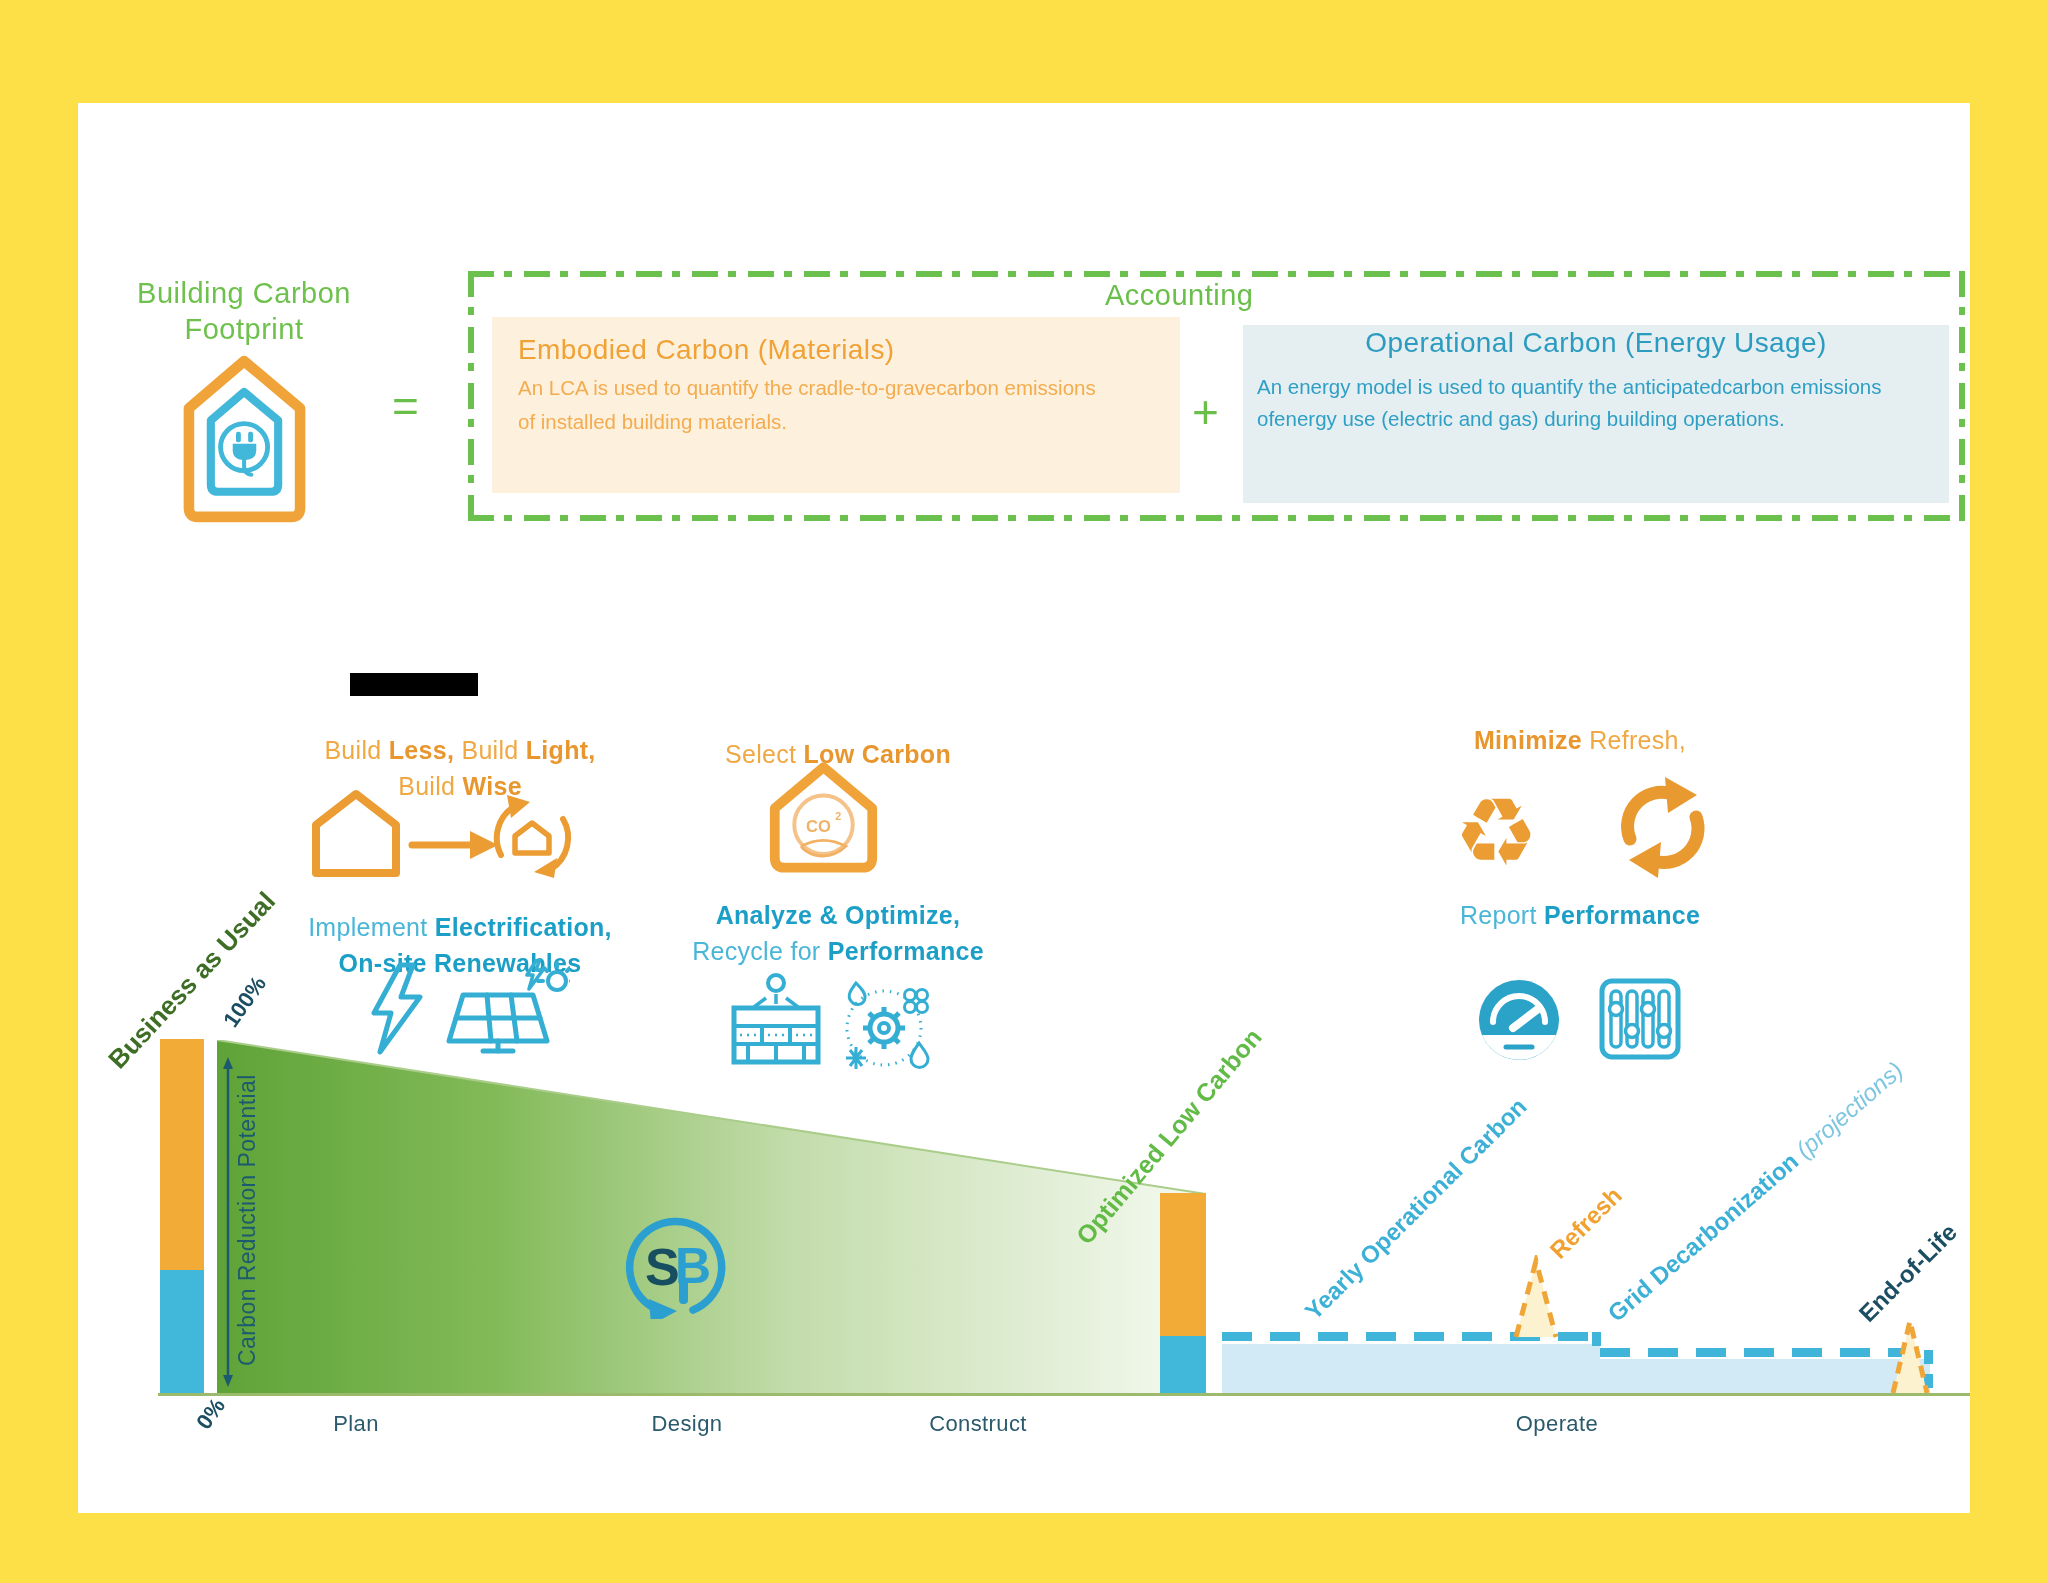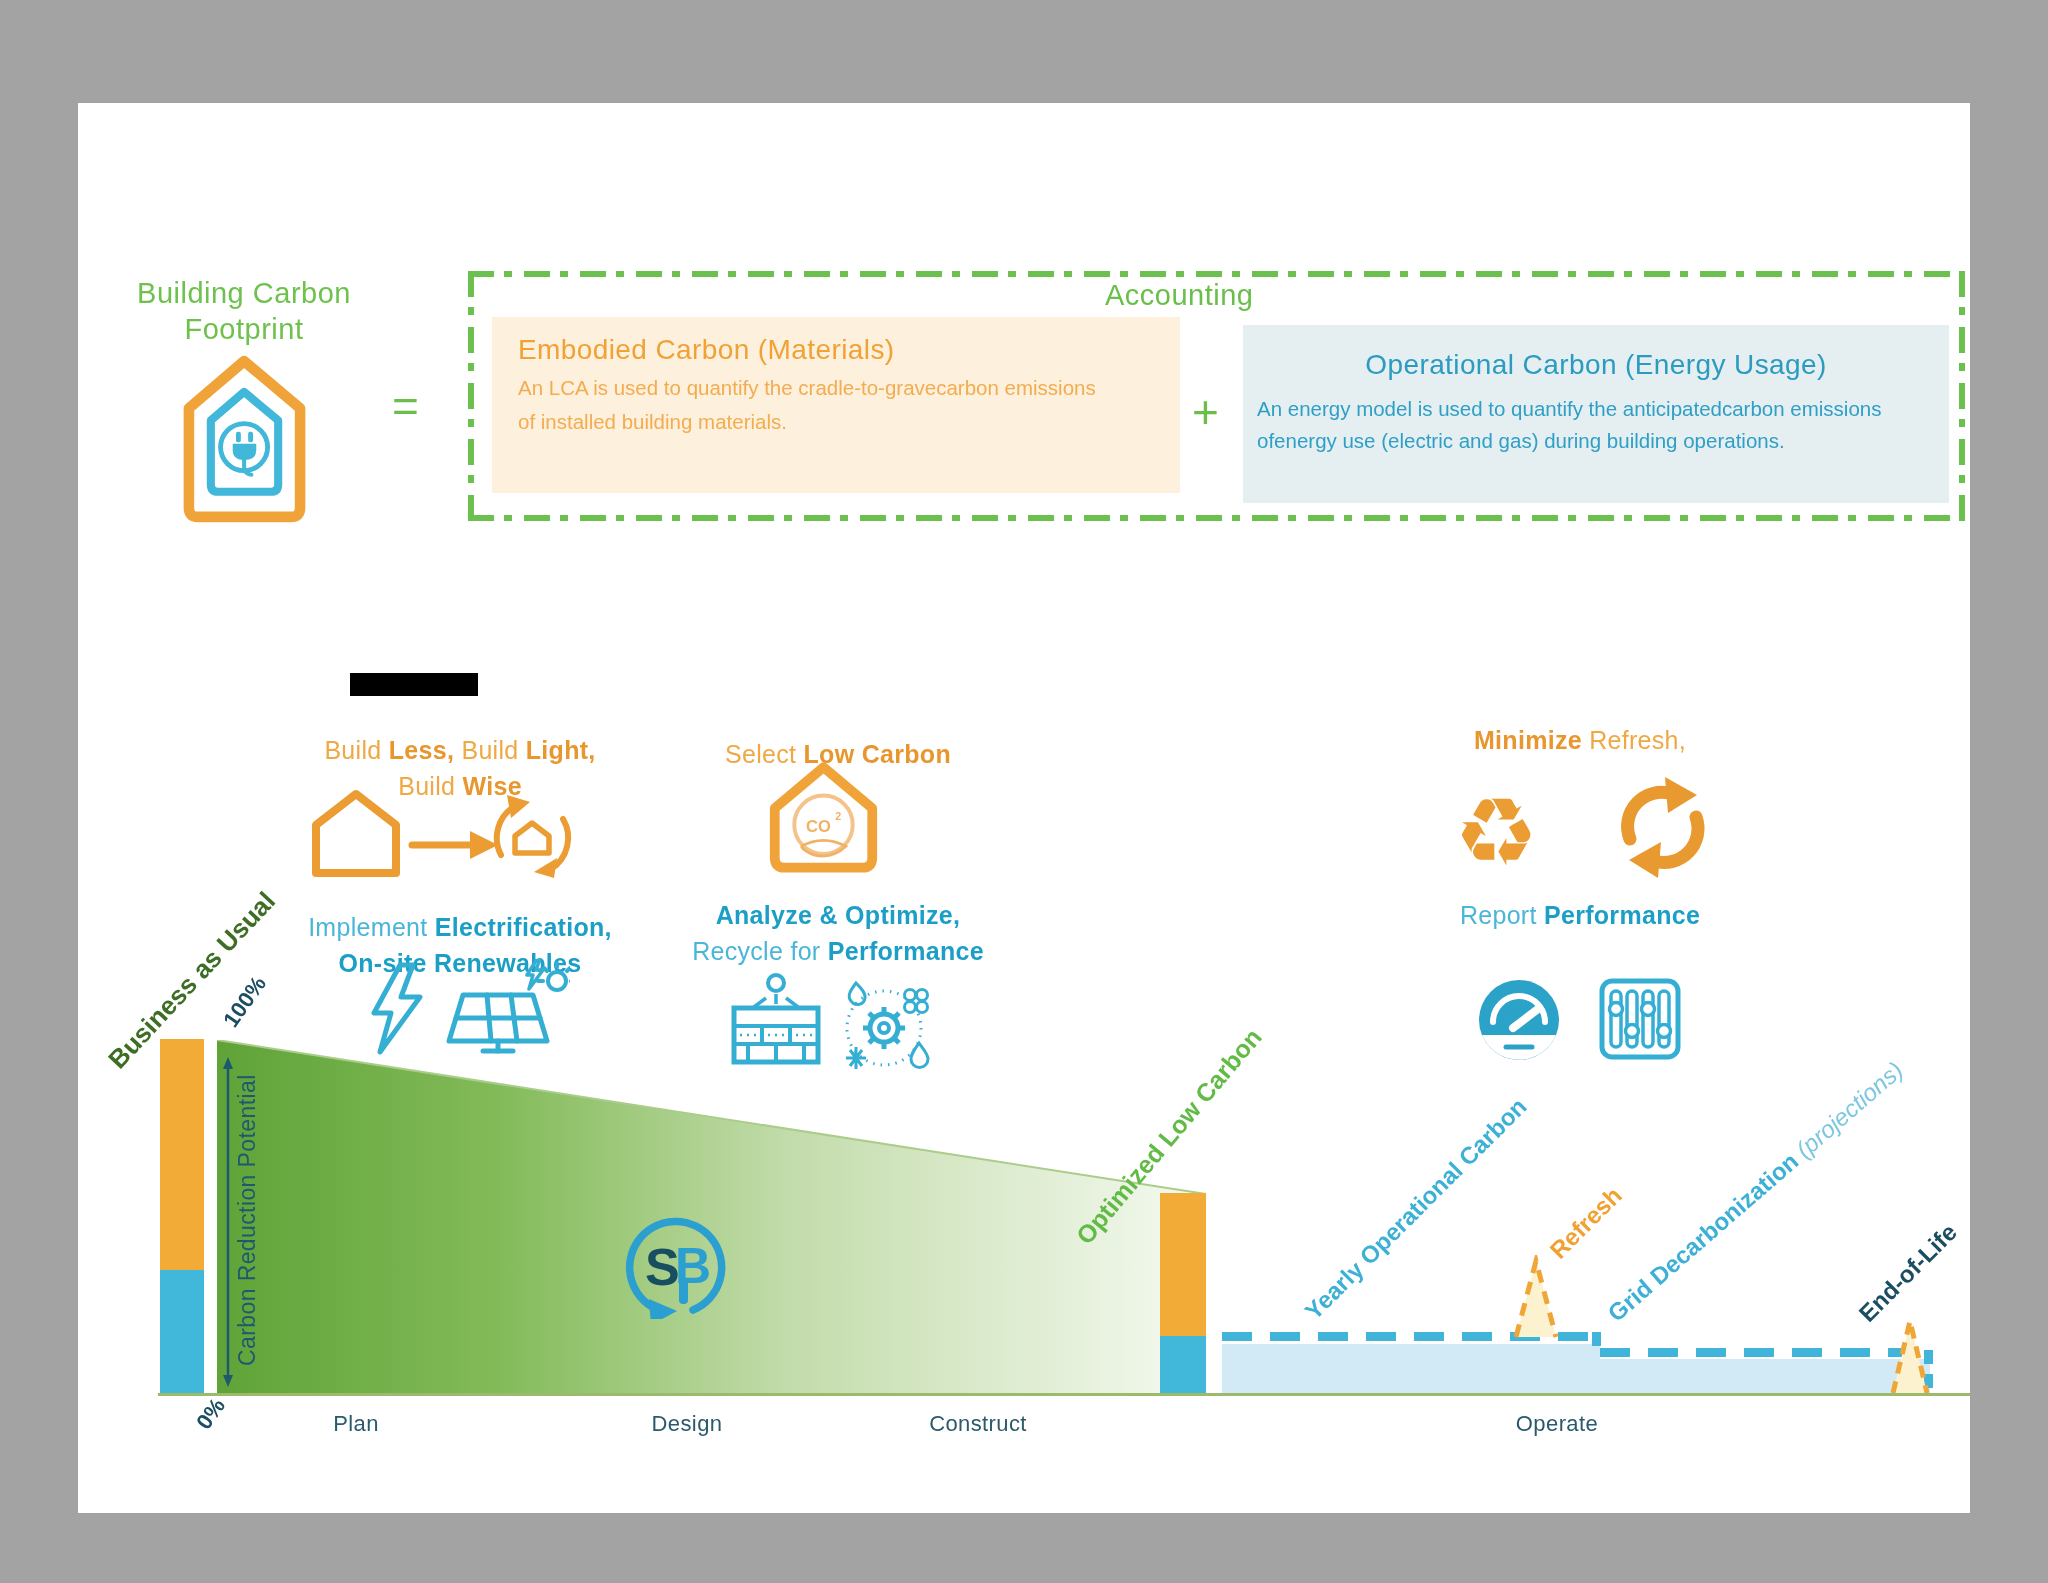--- a/index.html
+++ b/index.html
@@ -1,33 +1,33 @@
 <!DOCTYPE html>
 <html><head>
 <meta charset="utf-8">
 <style>
   html,body{margin:0;padding:0;background:#000;}
-  .stage{position:relative;width:2048px;height:1583px;background:#a3a3a3;overflow:hidden;
+  .stage{position:relative;width:2048px;height:1583px;background:#fde047;overflow:hidden;
          font-family:"Liberation Sans",sans-serif;}
   .page{position:absolute;left:78px;top:103px;width:1892px;height:1410px;background:#ffffff;}
   .abs{position:absolute;}
   .b{font-weight:bold;}
   
   .bcf-title{left:26px;top:172px;width:280px;font-size:29px;line-height:1.25;color:#6fc14e;text-align:center;letter-spacing:.5px;}
   .equals{left:314px;top:276px;font-size:46px;color:#6abf4b;}
   .acct-box{left:390px;top:168px;width:1497px;height:250px;}
   .dashH{position:absolute;height:6px;background:repeating-linear-gradient(90deg,#6cc14e 0 26px,transparent 26px 36px,#6cc14e 36px 44px,transparent 44px 56px);}
   .dashV{position:absolute;width:6px;background:repeating-linear-gradient(180deg,#6cc14e 0 26px,transparent 26px 36px,#6cc14e 36px 44px,transparent 44px 56px);}
   .acct-title{left:1027px;top:176px;width:200px;font-size:29px;color:#6abf4b;text-align:left;letter-spacing:.5px;}
   .panel-emb{left:414px;top:214px;width:688px;height:176px;background:#fdf0dc;}
   .panel-emb h3{margin:17px 0 6px 26px;font-size:28px;font-weight:normal;color:#f0a236;letter-spacing:.4px;}
   .panel-emb p{margin:2px 0 0 26px;font-size:20.5px;line-height:1.55;color:#f3ac4f;}
   .plus{left:1114px;top:282px;font-size:46px;color:#6abf4b;}
   .panel-op{left:1165px;top:222px;width:706px;height:178px;background:#e5eef1;}
-  .panel-op h3{margin:24px 0 12px 0;font-size:28px;font-weight:normal;color:#2b9cc0;text-align:center;letter-spacing:.4px;}
+  .panel-op h3{margin:2px 0 12px 0;font-size:28px;font-weight:normal;color:#2b9cc0;text-align:center;letter-spacing:.4px;}
   .panel-op p{margin:0 0 0 14px;font-size:20.5px;line-height:1.55;color:#2e9fc5;}
   .redacted{left:272px;top:570px;width:128px;height:23px;background:#000;}
   
   .st{width:380px;font-size:25px;line-height:1.42;text-align:center;letter-spacing:.3px;}
   .st.orange{color:#f0a843;}
   .st.orange .b{color:#e8962e;}
   .st.blue{color:#49b6d8;}
   .st.blue .b{color:#1c9fc7;}
   
   .rot{transform-origin:center center;text-align:center;white-space:nowrap;}

